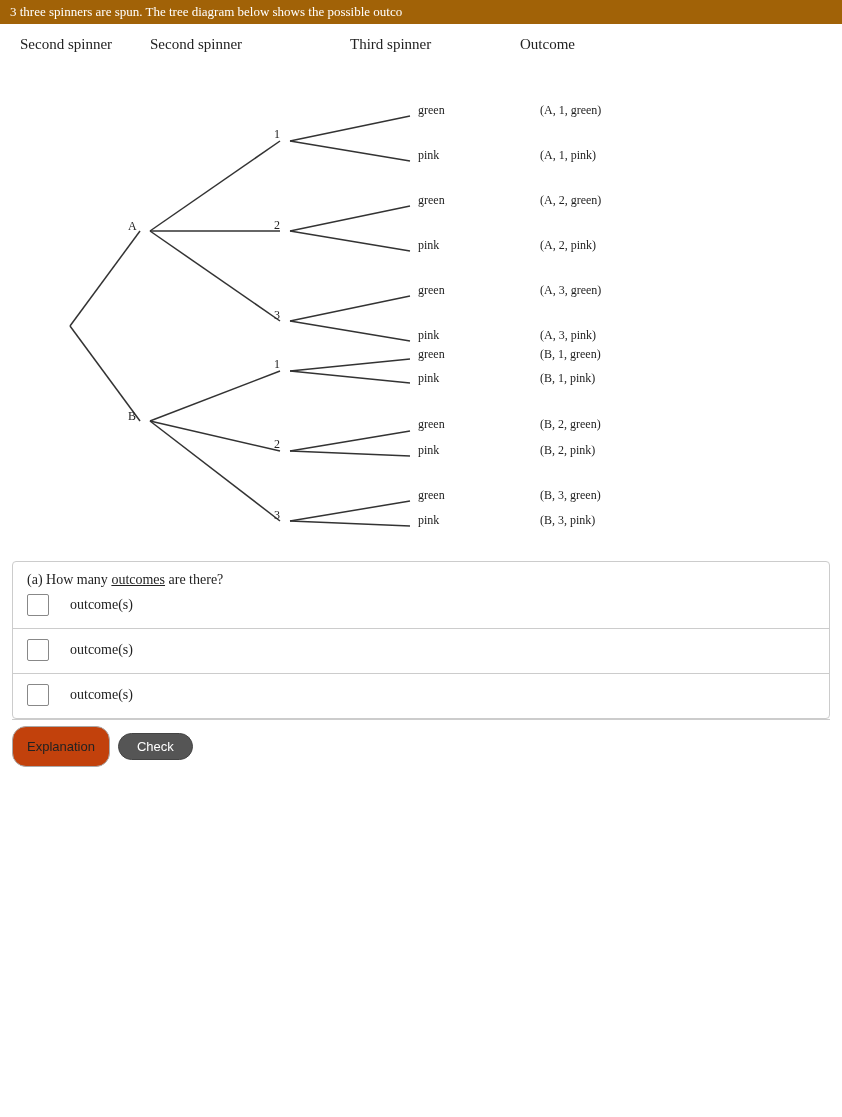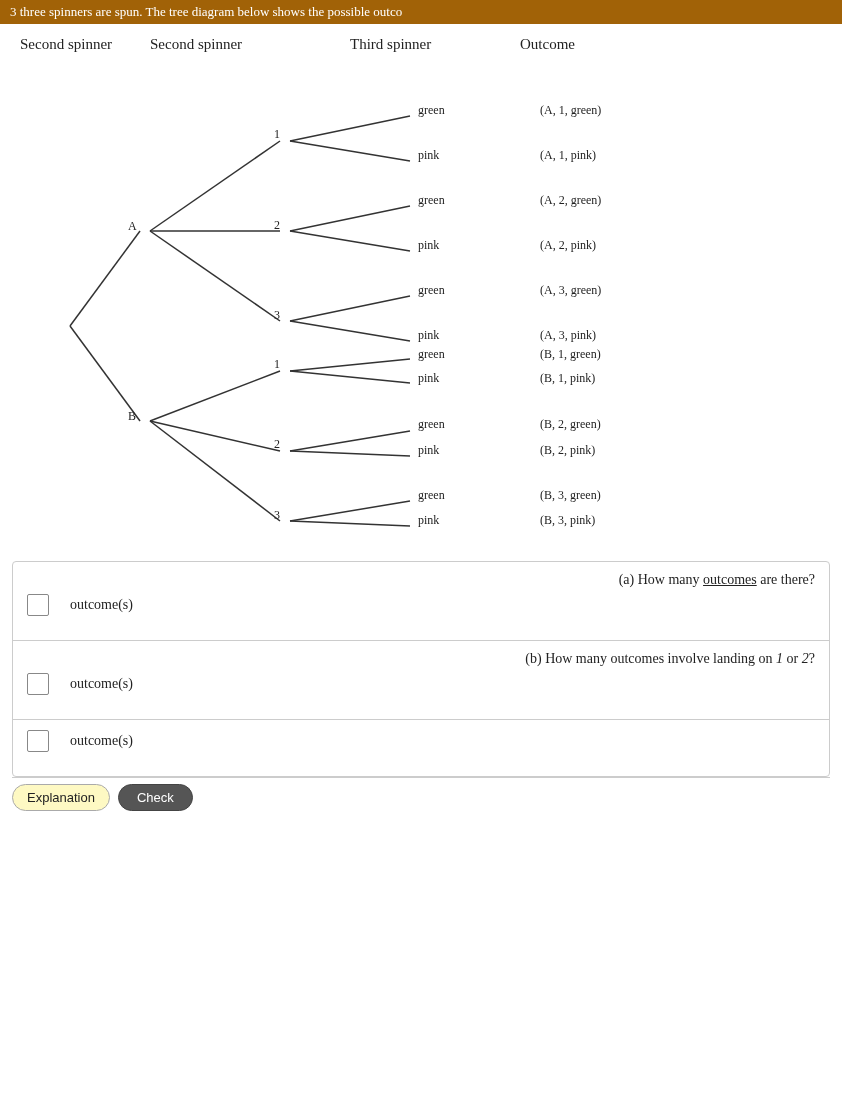--- a/index.html
+++ b/index.html
@@ -57,22 +57,21 @@
 
     
     .questions-section {
       margin: 10px 12px 0 12px;
       border: 1px solid #ccc;
       border-radius: 4px;
       overflow: hidden;
     }
     .question-block {
       border-bottom: 1px solid #ccc;
-      padding: 10px 14px 24px 14px;
-      text-align: right;
+      padding: 10px 14px 12px 14px;
     }
     .question-block:last-child { border-bottom: none; }
     .question-text {
       font-size: 14px;
       color: #222;
       margin-bottom: 6px;
     }
     .question-text u { text-decoration: underline; }
     .question-text em { font-style: italic; }
     .answer-row {
@@ -95,24 +94,24 @@
     .bottom-bar {
       display: flex;
       align-items: center;
       gap: 0;
       margin-top: 0;
       padding: 6px 0 6px 0;
       border-top: 1px solid #ccc;
       margin: 0 12px;
     }
     .btn-explanation {
-      background: #fef9c3;
+      background: #c2410c;
       border: 1px solid #aaa;
       border-radius: 14px;
-      padding: 5px 14px;
+      padding: 12px 14px;
       font-size: 13px;
       cursor: pointer;
       color: #222;
       margin-right: 8px;
     }
     .btn-check {
       background: #555;
       border: 1px solid #444;
       border-radius: 14px;
       padding: 5px 18px;
@@ -212,23 +211,20 @@
     <div class="question-text">
       (a) How many <u>outcomes</u> are there?
     </div>
     <div class="answer-row">
       <div class="answer-box"></div>
       <span class="outcome-label">outcome(s)</span>
     </div>
   </div>
 
   <div class="question-block">
-    <div class="question-text">
-      (b) How many outcomes involve landing on <em>1</em> or <em>2</em>?
-    </div>
     <div class="answer-row">
       <div class="answer-box"></div>
       <span class="outcome-label">outcome(s)</span>
     </div>
   </div>
 
   <div class="question-block">
     <div class="answer-row">
       <div class="answer-box"></div>
       <span class="outcome-label">outcome(s)</span>

